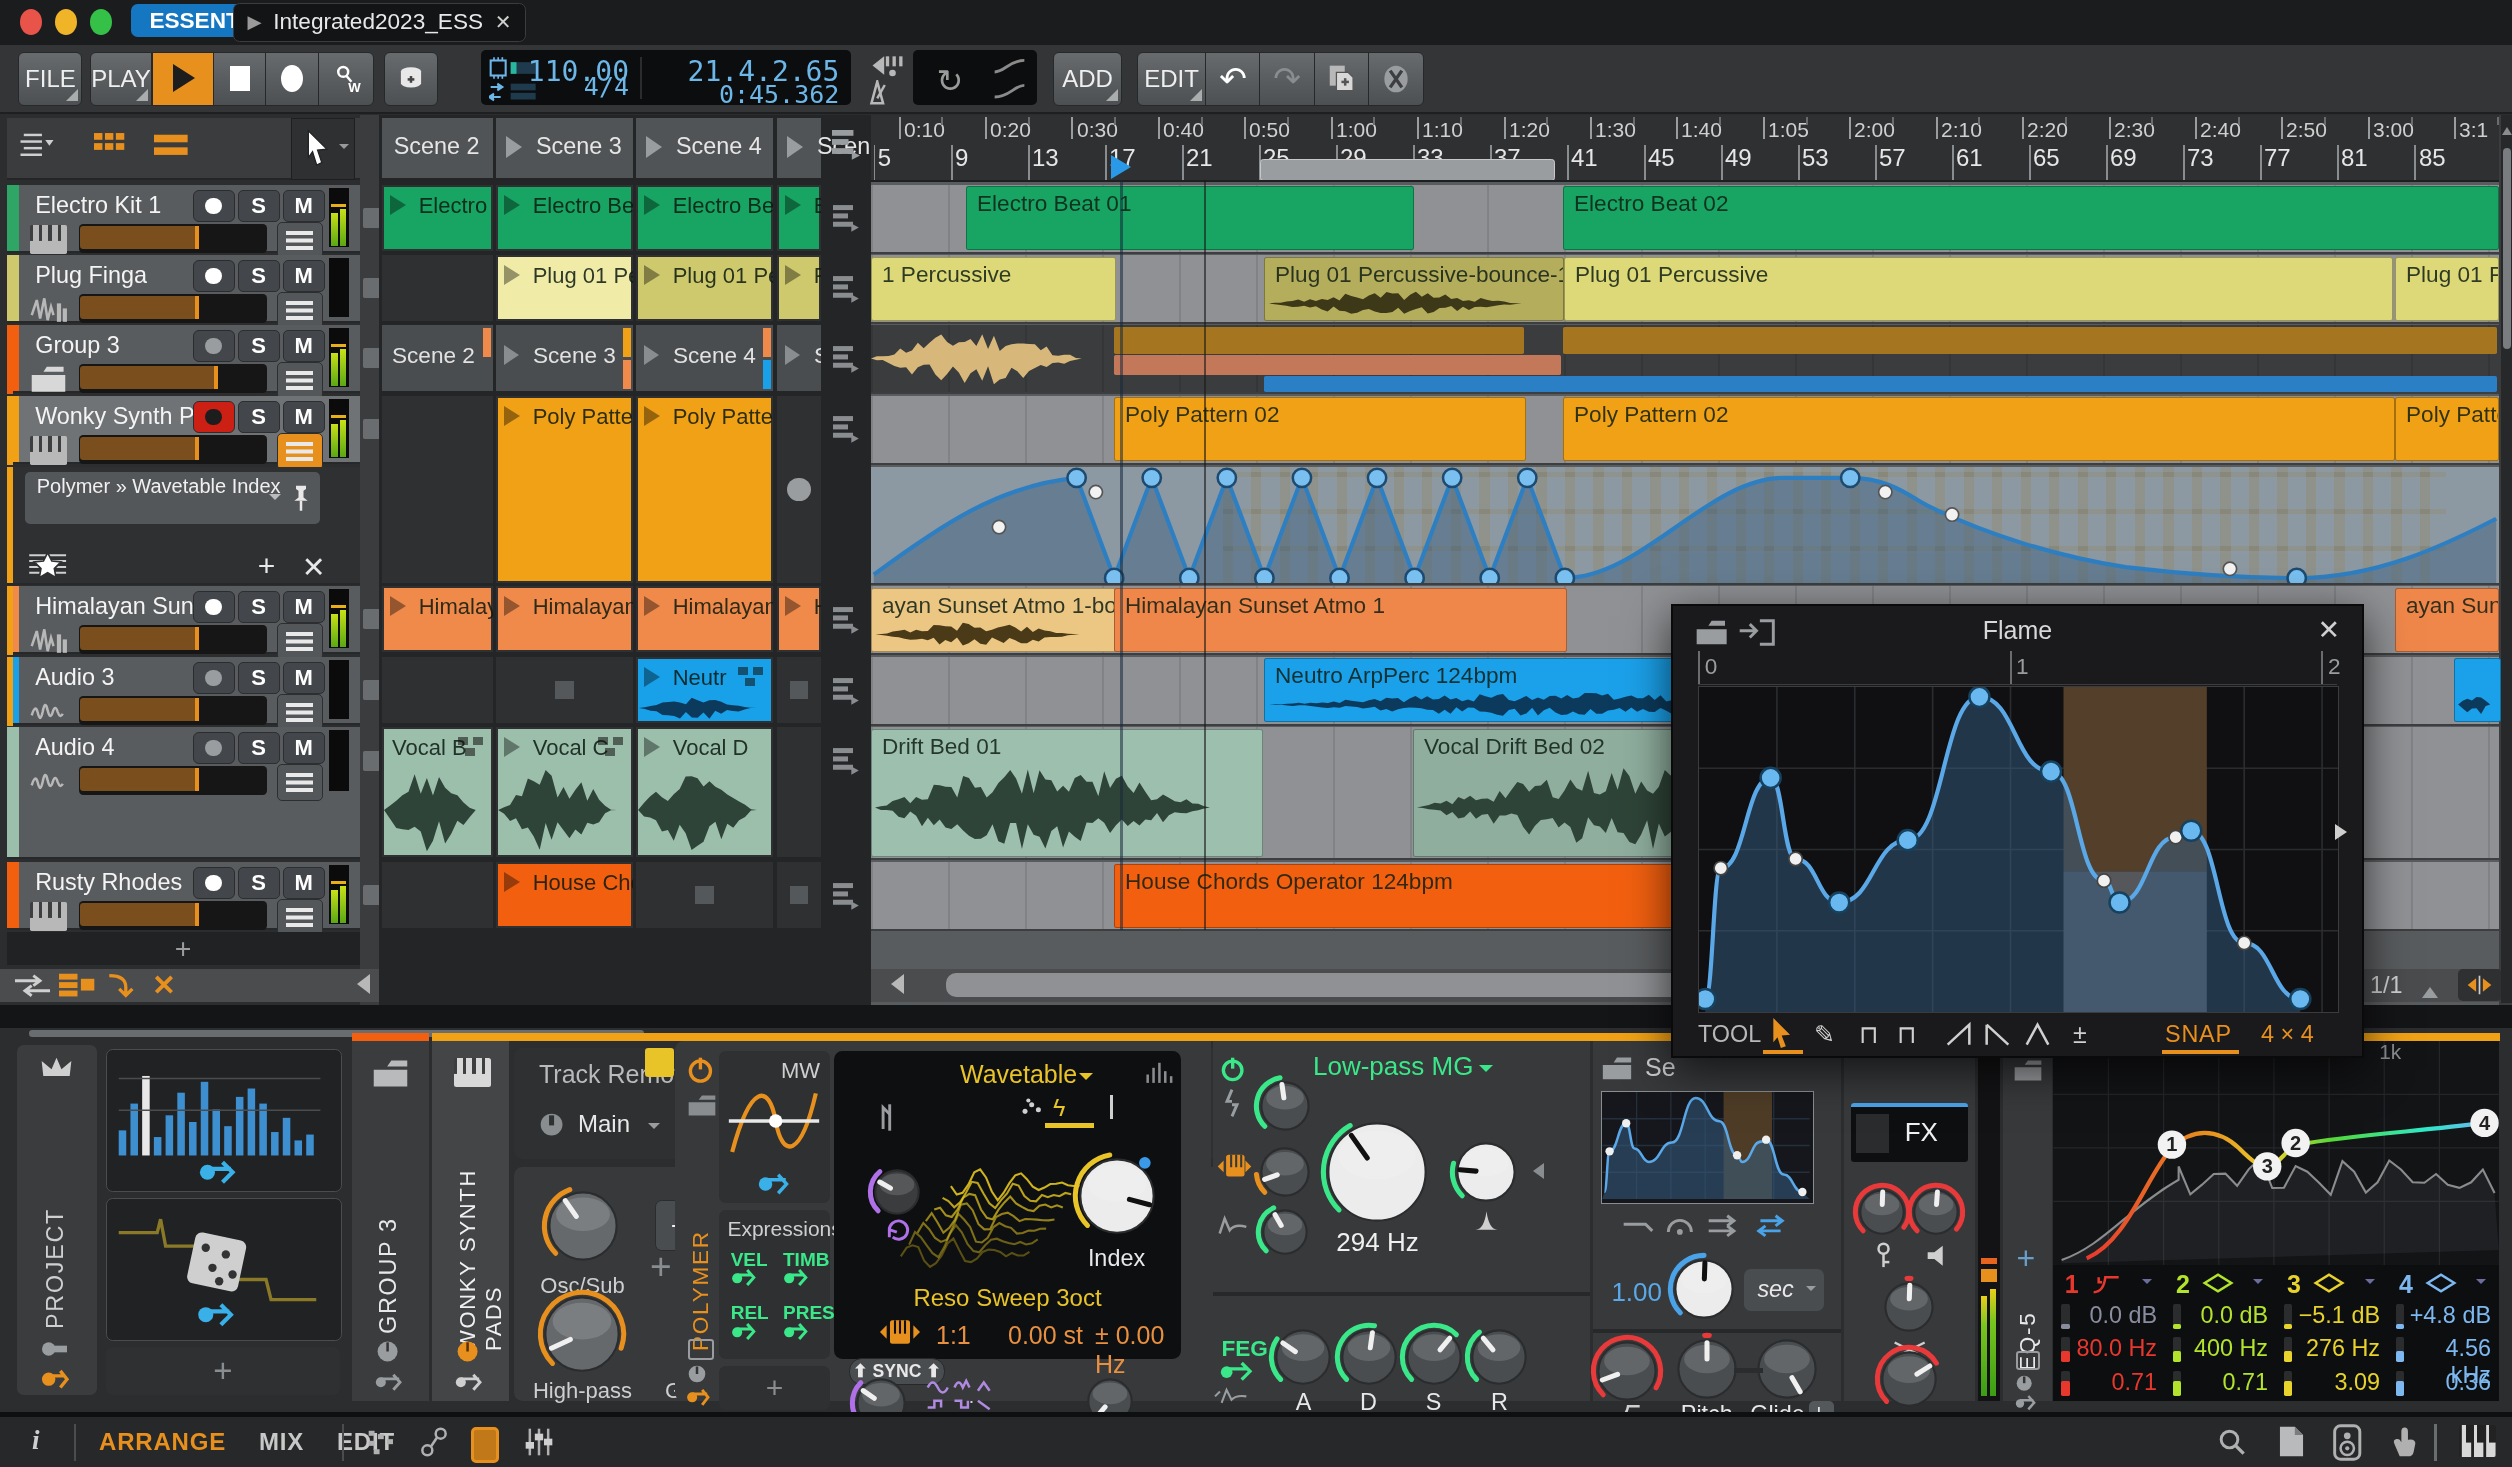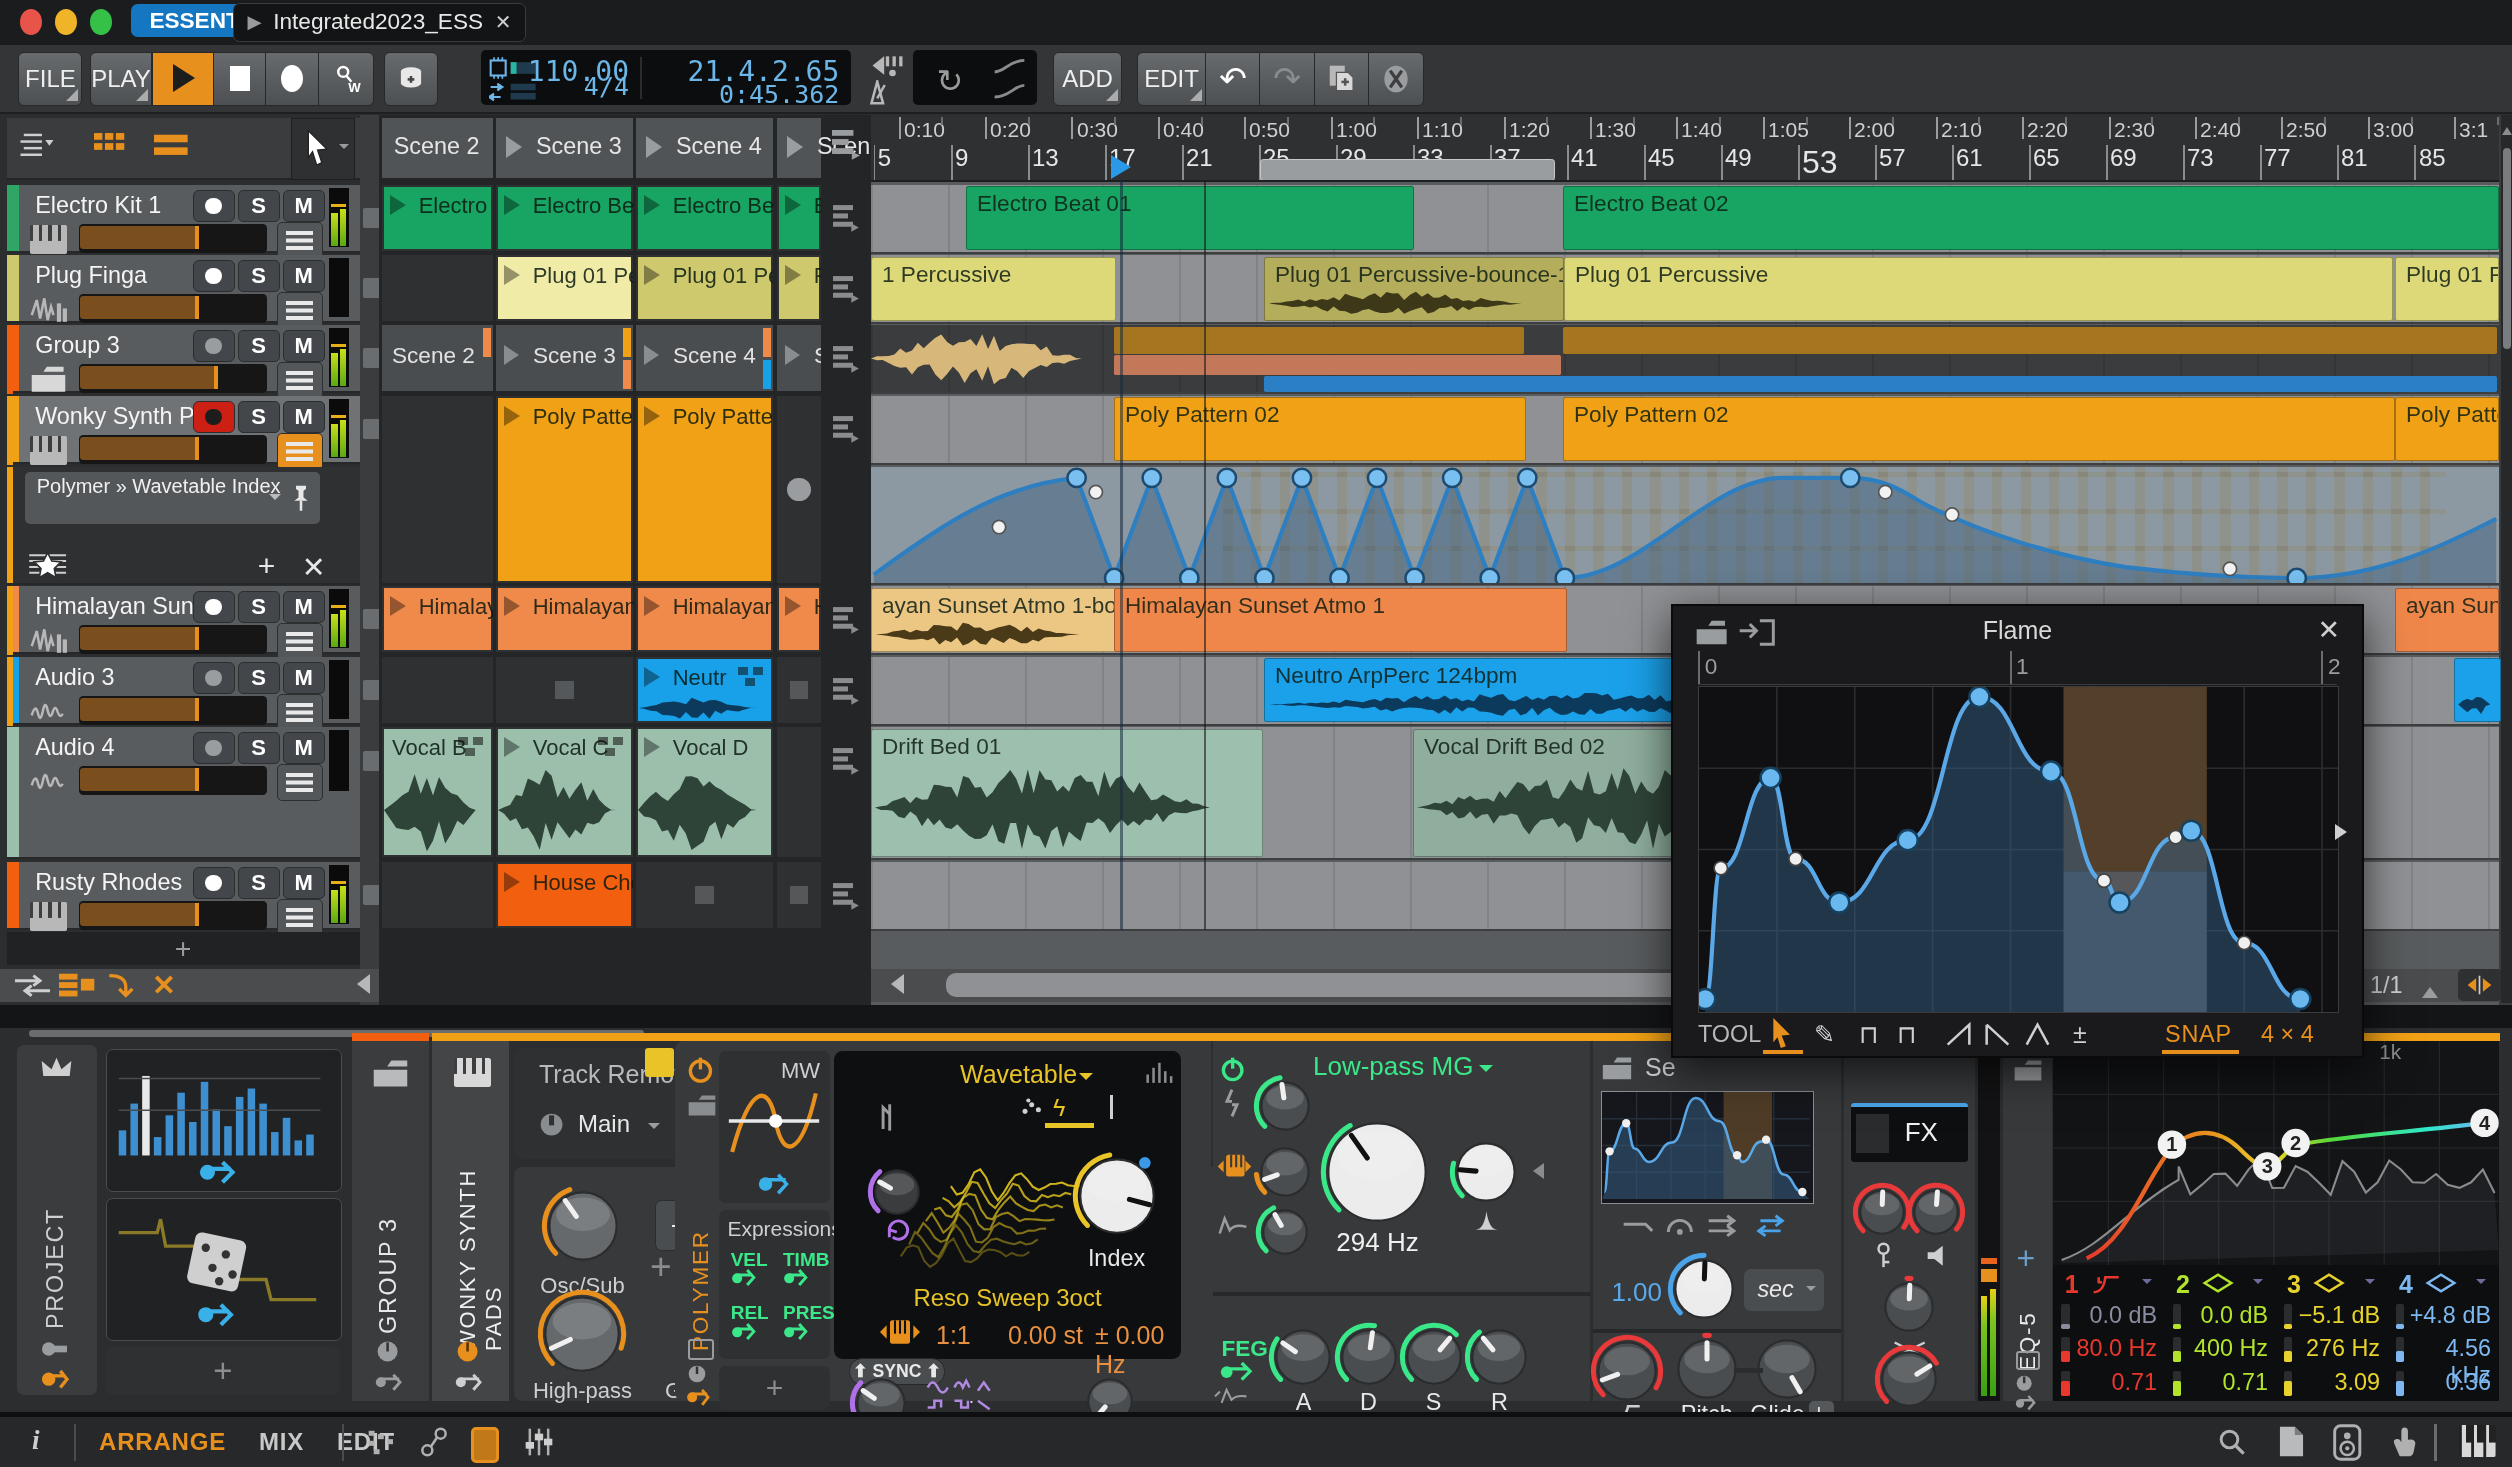--- a/index.html
+++ b/index.html
@@ -781,21 +781,21 @@
         <div class="a ruler-num" style="left: 546px; top: 28.5px; font-size: 24px;">33</div>
         <div class="a" style="left: 619px; top: 30px; width: 1.7px; height: 35px; background: rgb(138, 141, 144);"></div>
         <div class="a ruler-num" style="left: 623px; top: 28.5px; font-size: 24px;">37</div>
         <div class="a" style="left: 696px; top: 30px; width: 1.7px; height: 35px; background: rgb(138, 141, 144);"></div>
         <div class="a ruler-num" style="left: 700px; top: 28.5px; font-size: 24px;">41</div>
         <div class="a" style="left: 773px; top: 30px; width: 1.7px; height: 35px; background: rgb(138, 141, 144);"></div>
         <div class="a ruler-num" style="left: 777px; top: 28.5px; font-size: 24px;">45</div>
         <div class="a" style="left: 850px; top: 30px; width: 1.7px; height: 35px; background: rgb(138, 141, 144);"></div>
         <div class="a ruler-num" style="left: 854px; top: 28.5px; font-size: 24px;">49</div>
         <div class="a" style="left: 927px; top: 30px; width: 1.7px; height: 35px; background: rgb(138, 141, 144);"></div>
-        <div class="a ruler-num" style="left: 931px; top: 28.5px; font-size: 32px;">53</div>
+        <div class="a ruler-num" style="left: 931px; top: 28.5px; font-size: 24px;">53</div>
         <div class="a" style="left: 1004px; top: 30px; width: 1.7px; height: 35px; background: rgb(138, 141, 144);"></div>
         <div class="a ruler-num" style="left: 1008px; top: 28.5px; font-size: 24px;">57</div>
         <div class="a" style="left: 1081px; top: 30px; width: 1.7px; height: 35px; background: rgb(138, 141, 144);"></div>
         <div class="a ruler-num" style="left: 1085px; top: 28.5px; font-size: 24px;">61</div>
         <div class="a" style="left: 1158px; top: 30px; width: 1.7px; height: 35px; background: rgb(138, 141, 144);"></div>
         <div class="a ruler-num" style="left: 1162px; top: 28.5px; font-size: 24px;">65</div>
         <div class="a" style="left: 1235px; top: 30px; width: 1.7px; height: 35px; background: rgb(138, 141, 144);"></div>
         <div class="a ruler-num" style="left: 1239px; top: 28.5px; font-size: 24px;">69</div>
         <div class="a" style="left: 1312px; top: 30px; width: 1.7px; height: 35px; background: rgb(138, 141, 144);"></div>
         <div class="a ruler-num" style="left: 1316px; top: 28.5px; font-size: 24px;">73</div>
@@ -933,20 +933,25 @@
         <div class="a" style="left: 10px; top: 4.2px; font-size: 22.6px; color: rgba(15, 30, 20, 0.85); white-space: nowrap;">Drift Bed 01</div>
         <svg width="382" height="89" style="position: absolute; left: 3.3px; top: 33px; overflow: visible;" viewBox="0 0 456 106">
           <polygon points="0.0,53.0 7.0,51.4 14.0,50.6 21.0,45.1 28.1,43.2 35.1,40.5 42.1,47.9 49.1,40.4 56.1,43.7 63.1,43.1 70.2,25.7 77.2,26.4 84.2,28.1 91.2,28.5 98.2,41.2 105.2,15.4 112.2,17.8 119.3,29.4 126.3,28.4 133.3,41.0 140.3,34.7 147.3,23.7 154.3,16.8 161.4,8.1 168.4,18.5 175.4,36.5 182.4,7.6 189.4,36.0 196.4,8.4 203.4,19.6 210.5,20.5 217.5,33.9 224.5,27.0 231.5,34.2 238.5,17.8 245.5,14.2 252.6,22.3 259.6,22.2 266.6,39.5 273.6,9.6 280.6,29.8 287.6,18.7 294.6,15.2 301.7,28.0 308.7,35.8 315.7,23.2 322.7,34.2 329.7,44.3 336.7,43.1 343.8,37.5 350.8,41.3 357.8,45.6 364.8,46.7 371.8,43.1 378.8,48.1 385.8,48.6 392.9,51.6 399.9,53.0 406.9,53.0 413.9,53.0 420.9,53.0 427.9,53.0 435.0,53.0 442.0,53.0 449.0,53.0 456.0,53.0 456.0,53.0 449.0,53.0 442.0,53.0 435.0,53.0 427.9,53.0 420.9,53.0 413.9,53.0 406.9,53.0 399.9,53.0 392.9,54.3 385.8,56.4 378.8,57.4 371.8,60.0 364.8,59.7 357.8,58.7 350.8,62.2 343.8,70.5 336.7,59.7 329.7,68.1 322.7,67.4 315.7,74.5 308.7,69.1 301.7,75.0 294.6,67.2 287.6,74.1 280.6,83.3 273.6,71.2 266.6,65.9 259.6,71.5 252.6,71.0 245.5,93.0 238.5,87.9 231.5,81.6 224.5,100.7 217.5,75.3 210.5,81.2 203.4,101.9 196.4,87.9 189.4,85.4 182.4,73.1 175.4,102.6 168.4,71.4 161.4,71.4 154.3,96.2 147.3,93.3 140.3,73.1 133.3,86.1 126.3,90.4 119.3,90.7 112.2,86.7 105.2,80.5 98.2,73.0 91.2,78.6 84.2,76.9 77.2,67.3 70.2,74.3 63.1,65.3 56.1,75.4 49.1,62.7 42.1,57.9 35.1,65.9 28.1,64.1 21.0,56.8 14.0,55.9 7.0,55.9 0.0,53.0 " fill="#2f4438"></polygon>
         </svg>
       </div>
       <div class="a aclip" style="left: 1413px; top: 614px; width: 598px; height: 126px; background: rgb(143, 174, 158);">
         <div class="a" style="left: 10px; top: 4.2px; font-size: 22.6px; color: rgba(15, 30, 20, 0.85); white-space: nowrap;">Vocal Drift Bed 02</div>
         <svg width="590" height="89" style="position: absolute; left: 3.3px; top: 33px; overflow: visible;" viewBox="0 0 704 106">
           <polygon points="0.0,53.0 7.0,51.6 14.1,49.9 21.1,47.3 28.2,48.2 35.2,45.0 42.2,49.1 49.3,40.6 56.3,43.5 63.4,39.1 70.4,44.2 77.4,42.7 84.5,42.2 91.5,46.0 98.6,33.2 105.6,42.1 112.6,32.2 119.7,22.7 126.7,25.0 133.8,34.2 140.8,27.2 147.8,26.8 154.9,19.8 161.9,40.8 169.0,42.9 176.0,32.8 183.0,19.7 190.1,29.7 197.1,32.9 204.2,9.2 211.2,35.6 218.2,37.6 225.3,33.7 232.3,11.8 239.4,31.8 246.4,6.3 253.4,15.4 260.5,36.6 267.5,22.1 274.6,32.8 281.6,36.6 288.6,28.1 295.7,8.3 302.7,14.7 309.8,7.1 316.8,3.9 323.8,34.0 330.9,21.8 337.9,3.6 345.0,38.1 352.0,16.1 359.0,29.4 366.1,11.7 373.1,13.4 380.2,26.5 387.2,16.1 394.2,34.4 401.3,18.4 408.3,33.1 415.4,27.5 422.4,25.5 429.4,14.7 436.5,15.9 443.5,32.4 450.6,15.4 457.6,18.2 464.6,27.3 471.7,20.1 478.7,20.5 485.8,28.2 492.8,40.9 499.8,35.7 506.9,45.4 513.9,42.9 521.0,32.1 528.0,46.7 535.0,42.9 542.1,41.7 549.1,47.2 556.2,49.1 563.2,41.8 570.2,44.1 577.3,45.9 584.3,49.7 591.4,50.7 598.4,50.1 605.4,52.2 612.5,53.0 619.5,53.0 626.6,53.0 633.6,53.0 640.6,53.0 647.7,53.0 654.7,53.0 661.8,53.0 668.8,53.0 675.8,53.0 682.9,53.0 689.9,53.0 697.0,53.0 704.0,53.0 704.0,53.0 697.0,53.0 689.9,53.0 682.9,53.0 675.8,53.0 668.8,53.0 661.8,53.0 654.7,53.0 647.7,53.0 640.6,53.0 633.6,53.0 626.6,53.0 619.5,53.0 612.5,53.0 605.4,53.5 598.4,55.2 591.4,55.2 584.3,59.7 577.3,60.3 570.2,57.1 563.2,56.6 556.2,62.1 549.1,62.9 542.1,57.9 535.0,61.0 528.0,66.9 521.0,63.0 513.9,64.5 506.9,74.4 499.8,61.6 492.8,63.2 485.8,73.1 478.7,85.4 471.7,65.8 464.6,70.1 457.6,71.5 450.6,86.3 443.5,78.2 436.5,81.2 429.4,79.0 422.4,81.6 415.4,68.4 408.3,85.0 401.3,93.4 394.2,79.2 387.2,86.0 380.2,93.6 373.1,95.7 366.1,96.9 359.0,96.2 352.0,95.7 345.0,96.0 337.9,78.7 330.9,94.0 323.8,98.8 316.8,96.5 309.8,67.3 302.7,82.2 295.7,87.5 288.6,72.1 281.6,102.5 274.6,68.3 267.5,85.2 260.5,96.9 253.4,94.1 246.4,83.5 239.4,82.5 232.3,65.5 225.3,83.5 218.2,75.8 211.2,74.1 204.2,64.7 197.1,89.8 190.1,95.1 183.0,76.4 176.0,70.9 169.0,76.8 161.9,65.4 154.9,67.1 147.8,67.8 140.8,74.9 133.8,85.2 126.7,76.2 119.7,61.8 112.6,60.3 105.6,62.5 98.6,62.4 91.5,72.5 84.5,60.7 77.4,61.6 70.4,66.3 63.4,57.8 56.3,64.5 49.3,66.2 42.2,58.3 35.2,62.1 28.2,56.7 21.1,55.6 14.1,55.2 7.0,53.5 0.0,53.0 " fill="#2f4438"></polygon>
         </svg>
+      </div>
+      <div class="a aclip" style="left: 1114px; top: 749px; width: 981px; height: 62px; background: rgb(242, 96, 15);">
+        <div class="a" style="left: 10px; top: 4.2px; font-size: 22.6px; color: rgba(15, 30, 20, 0.85); white-space: nowrap;">House Chords Operator 124bpm</div>
+        <div class="a" style="left: 3.3px; right: 3.3px; top: 48%; background: repeating-linear-gradient(90deg, rgba(0, 0, 0, 0.45) 0px, rgba(0, 0, 0, 0.45) 6.7px, transparent 6.7px, transparent 25px);"></div>
+        <div class="a" style="left: 3.3px; right: 3.3px; top: 74%; background: repeating-linear-gradient(90deg, rgba(0, 0, 0, 0.45) 0px, rgba(0, 0, 0, 0.45) 8.4px, transparent 8.4px, transparent 32px);"></div>
       </div>
       <div class="a" style="left: 1120px; top: 65px; width: 2.5px; height: 750px; background: rgba(20, 40, 60, 0.55);"></div>
       <div class="a" style="left: 1204px; top: 65px; width: 1.7px; height: 750px; background: rgba(25, 25, 25, 0.6);"></div>
       <div class="a" style="left: 871px; top: 854px; width: 1628px; height: 33px; background: rgb(74, 76, 78);">
         <div class="a" style="left: 10px; top: 5px; width: 0px; height: 0px; border-width: 10px 13.4px 10px 10px; border-style: solid; border-color: transparent rgb(184, 184, 184) transparent transparent; border-image: initial;"></div>
         <div class="a" style="left: 75px; top: 4.2px; width: 754px; height: 23.4px; background: rgb(143, 145, 148); border-radius: 10px;"></div>
         <div class="a" style="left: 1499px; top: 3.3px; font-size: 23.4px; color: rgb(207, 207, 207);">1/1</div>
         <div class="a" style="left: 1551px; top: 10px; width: 0px; height: 0px; border-width: 8.4px 8.4px 11.7px; border-style: solid; border-color: transparent transparent rgb(154, 157, 160); border-image: initial;"></div>
         <div class="a" style="left: 1587px; top: 0px; width: 44px; height: 32px; background: rgb(46, 48, 50); border-radius: 5px;">
           <svg width="27" height="22" style="position: absolute; left: 8.4px; top: 5px; overflow: visible;" viewBox="0 0 32 26">

